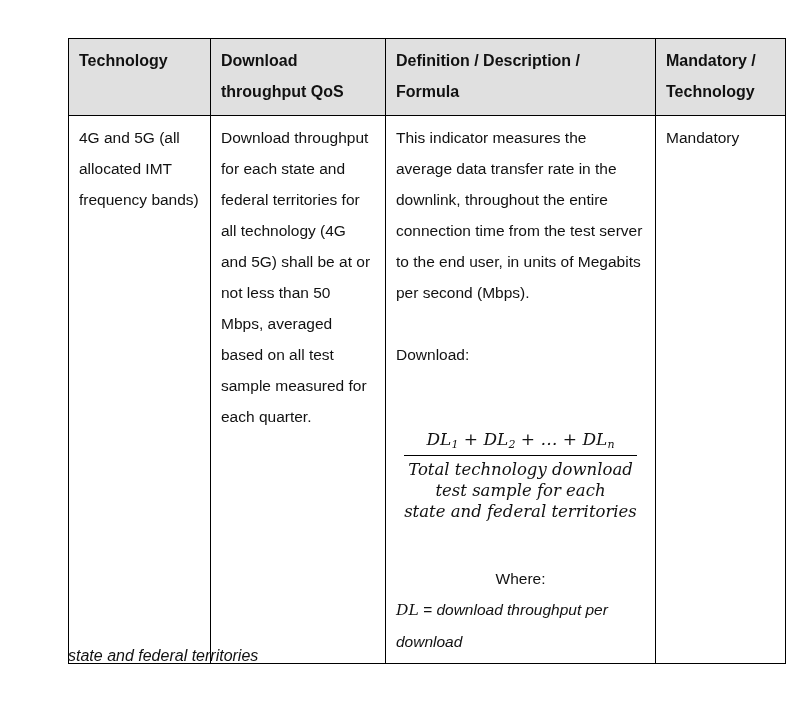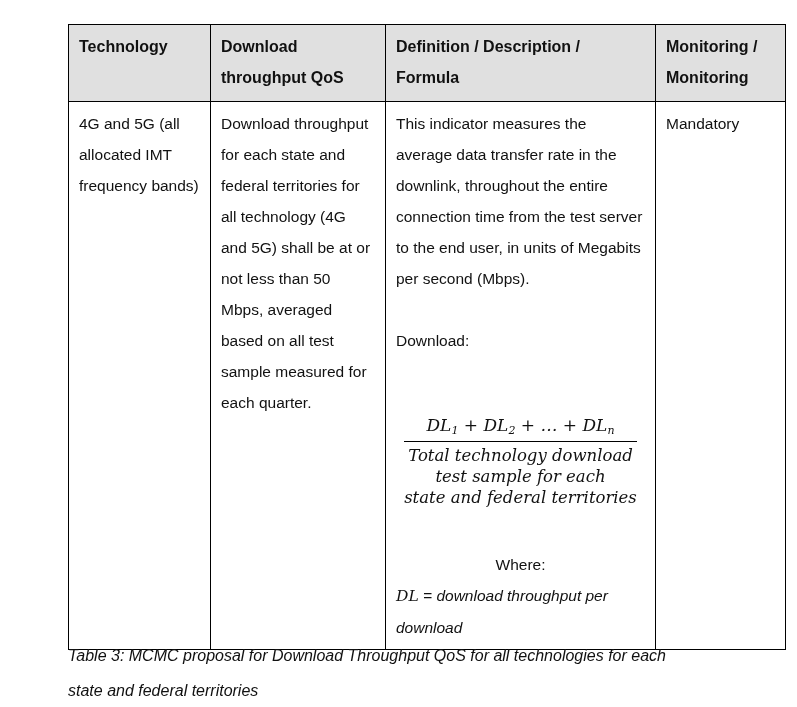--- a/index.html
+++ b/index.html
@@ -10,21 +10,21 @@
     color: #111111;
     position: relative;
     overflow: hidden;
   }
   .page {
     position: absolute; left: 0; top: 0;
     width: 797px; height: 707px;
     background: #ffffff;
   }
   table.qos-table {
-    position: absolute; left: 68px; top: 24px;
+    position: absolute; left: 68px; top: 38px;
     width: 717px;
     border-collapse: collapse;
     table-layout: fixed;
   }
   table.qos-table th, table.qos-table td {
     border: 1.5px solid #000000;
     vertical-align: top;
     text-align: left;
     padding: 6px 10px 6px 10px;
     font-size: 15.5px;
@@ -99,21 +99,21 @@
       <col style="width:142px">
       <col style="width:175px">
       <col style="width:270px">
       <col style="width:130px">
     </colgroup>
     <thead>
       <tr>
         <th>Technology</th>
         <th>Download throughput QoS</th>
         <th>Definition / Description / Formula</th>
-        <th>Monitoring / Monitoring</th>
+        <th>Mandatory / Technology</th>
       </tr>
     </thead>
     <tbody>
       <tr>
         <td>4G and 5G (all allocated IMT frequency bands)</td>
         <td>Download throughput for each state and federal territories for all technology (4G and 5G) shall be at or not less than 50 Mbps, averaged based on all test sample measured for each quarter.</td>
         <td class="cell-definition">
           <p class="desc">This indicator measures the average data transfer rate in the downlink, throughout the entire connection time from the test server to the end user, in units of Megabits per second (Mbps).</p>
           <p class="formula-label">Download:</p>
           <div class="formula-wrap">
@@ -130,17 +130,16 @@
           </div>
           <p class="where-label">Where:</p>
           <p class="where-def"><span class="mvar">DL</span><span> = download throughput per download</span></p>
         </td>
         <td>Mandatory</td>
       </tr>
     </tbody>
   </table>
 
   <p class="caption">
-    <span class="cap-line">Table 3: MCMC proposal for Download Throughput QoS for all technologies for each</span>
     <span class="cap-line">state and federal territories</span>
   </p>
 
 </div>
 
 </body></html>

